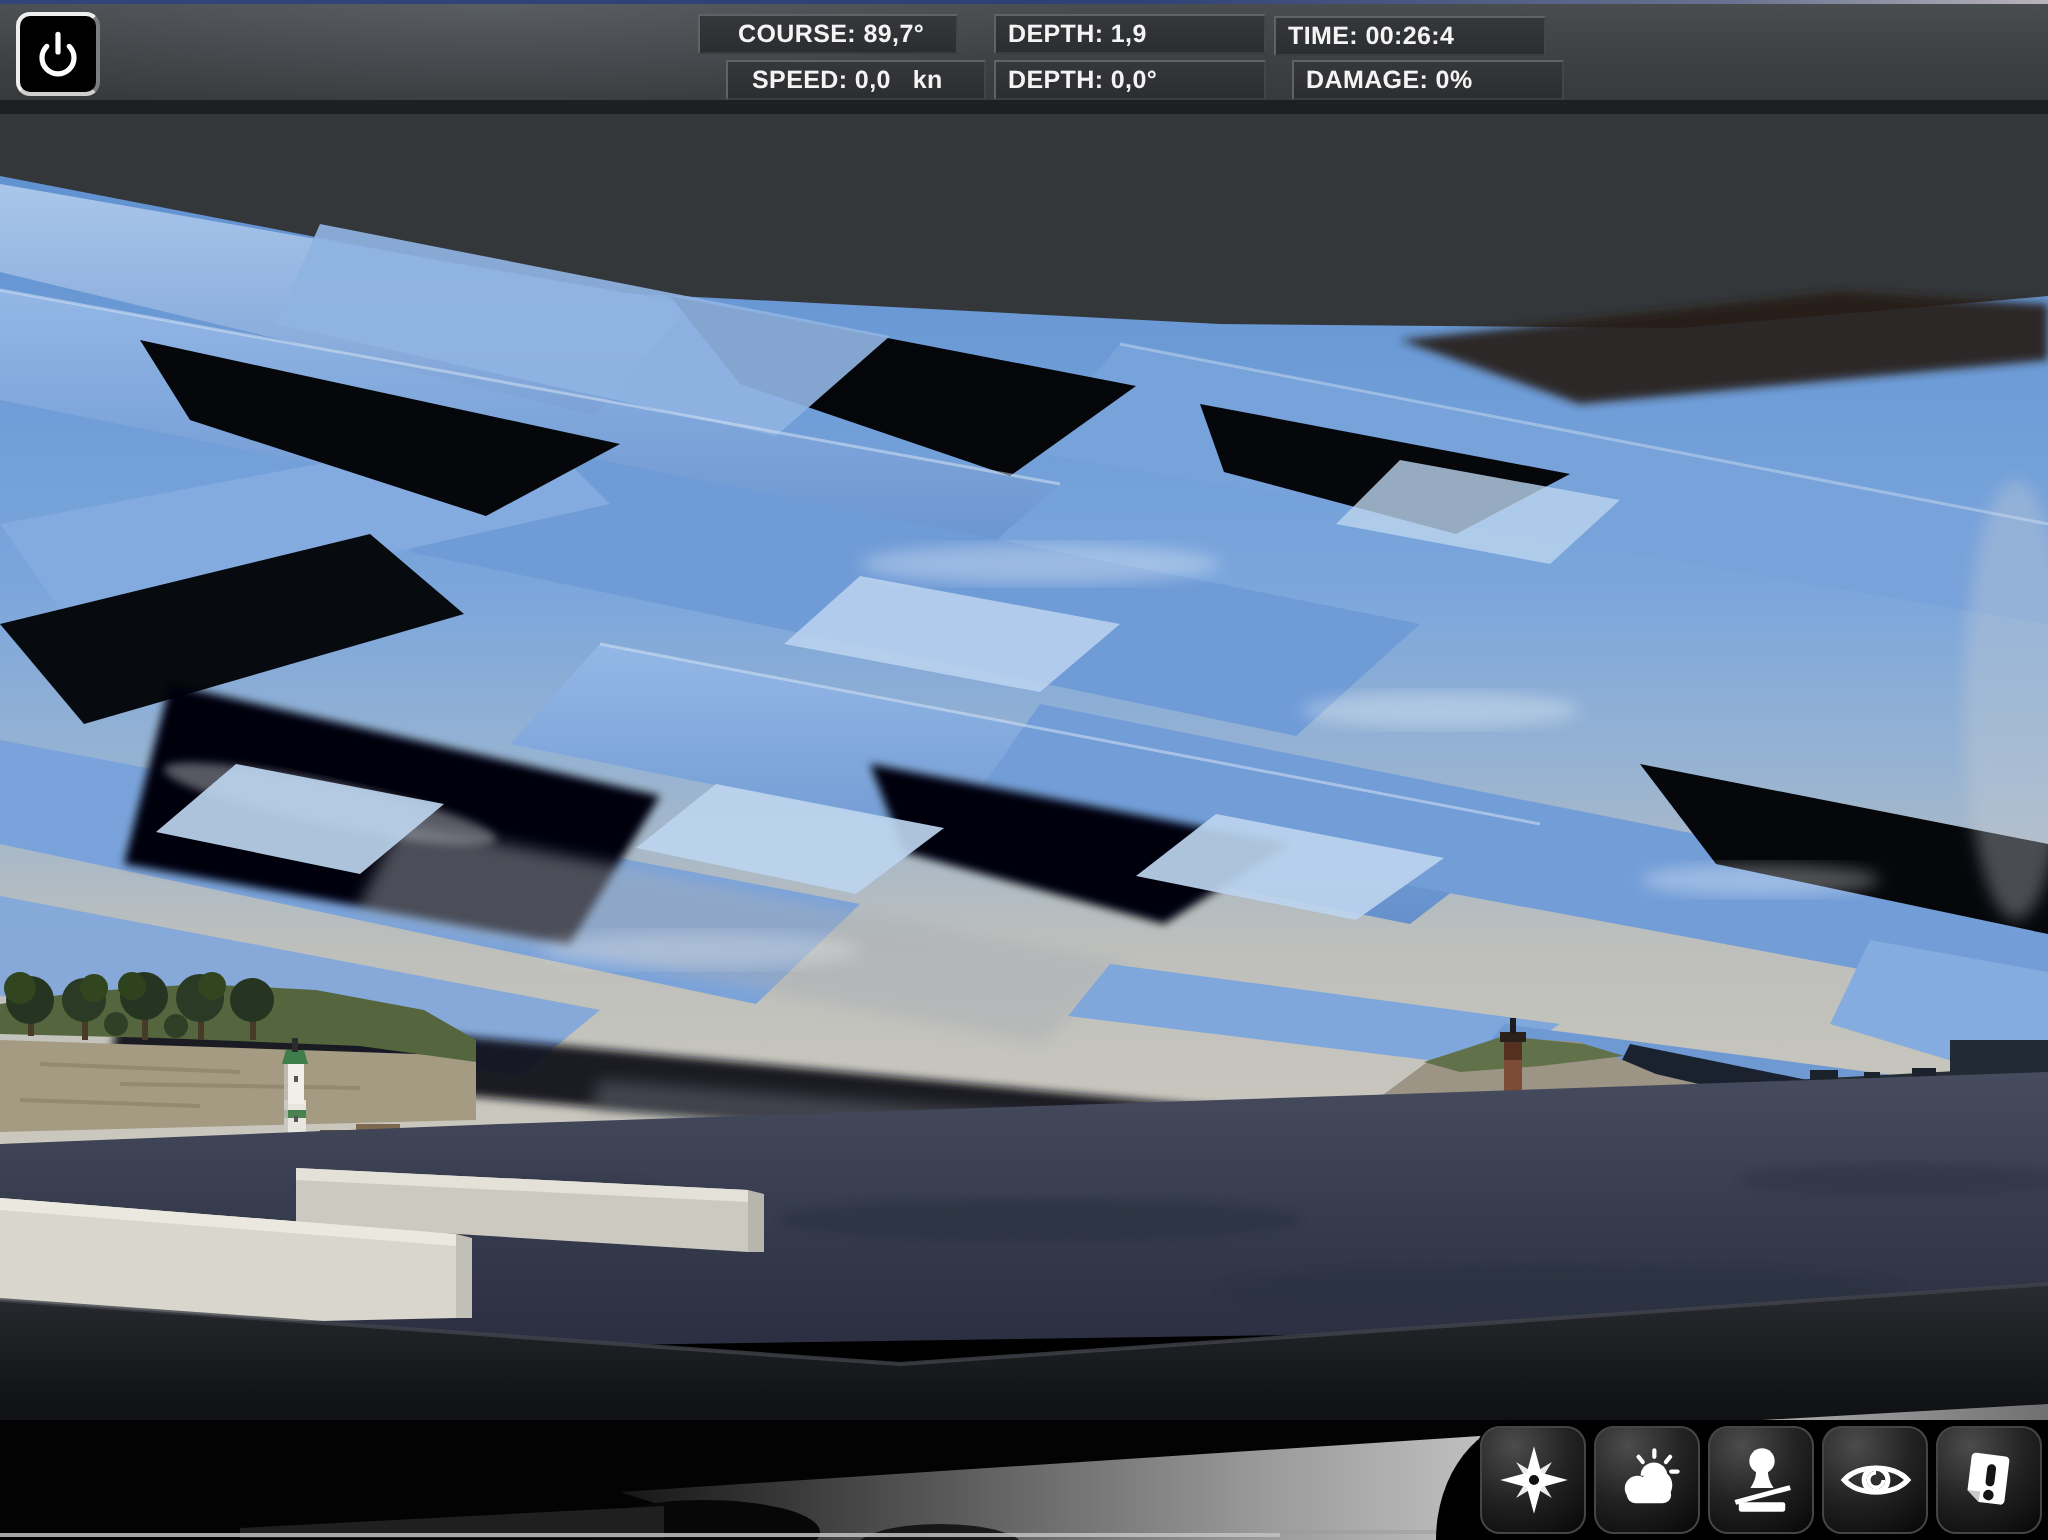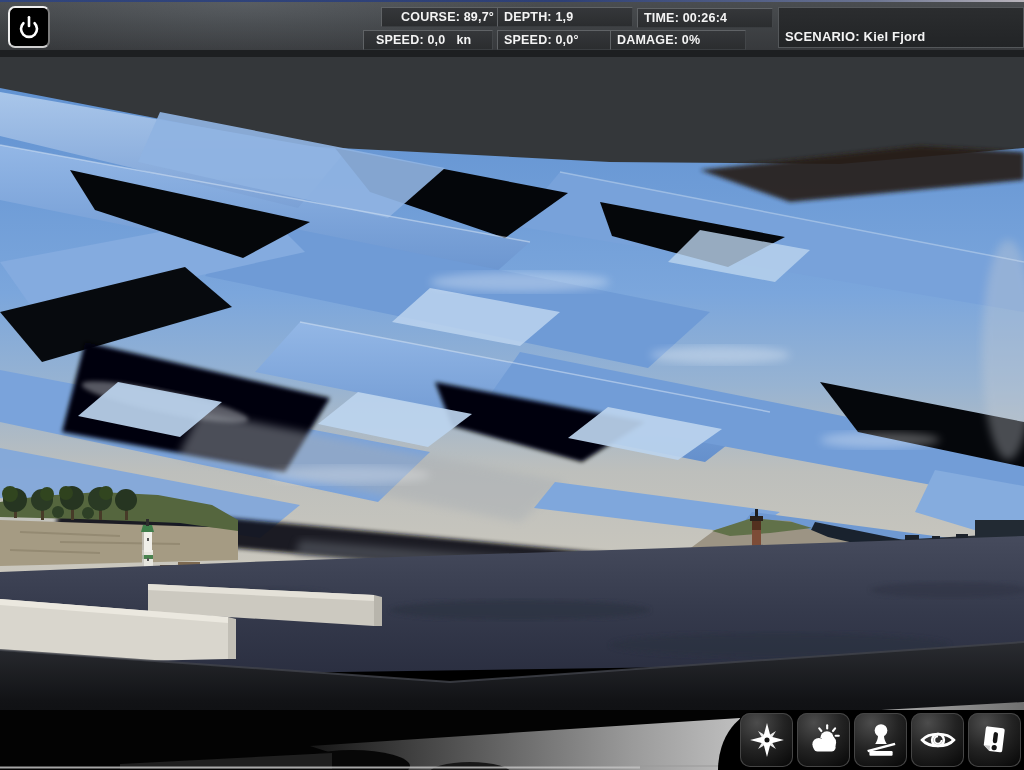--- a/index.html
+++ b/index.html
@@ -41,29 +41,26 @@
 
 <div class="top-line"></div>
 
 <div class="hud-bar">
   <div class="power-btn">
     <svg width="26" height="26" viewBox="0 0 26 26">
       <path d="M7.4 9.2 A8 8 0 1 0 18.6 9.2" fill="none" stroke="#fff" stroke-width="2.6" stroke-linecap="round"></path>
       <line x1="13" y1="3.2" x2="13" y2="12" stroke="#fff" stroke-width="2.6" stroke-linecap="round"></line>
     </svg>
   </div>
-  <div class="stat-box" style="left:381px;top:5px;width:130px;padding-left:19px;">COURSE: 89,7°</div>
+  <div class="stat-box" style="left:349px;top:5px;width:130px;padding-left:19px;">COURSE: 89,7°</div>
   <div class="stat-box" style="left:363px;top:28px;width:130px;padding-left:12px;">SPEED: 0,0   kn</div>
   <div class="stat-box" style="left:497px;top:5px;width:136px;">DEPTH: 1,9</div>
-  <div class="stat-box" style="left:497px;top:28px;width:136px;">SPEED: 0,0°</div>
+  <div class="stat-box" style="left:497px;top:28px;width:136px;">DEPTH: 0,0°</div>
   <div class="stat-box" style="left:637px;top:6px;width:136px;">TIME: 00:26:4</div>
-  <div class="stat-box" style="left:610px;top:28px;width:136px;">DAMAGE: 0%</div>
-  <div class="scenario-box">
-    <span>SCENARIO: Kiel Fjord</span>
-  </div>
+  <div class="stat-box" style="left:646px;top:28px;width:136px;">DAMAGE: 0%</div>
 </div>
 
 <div class="scene">
 <svg width="1024" height="720" viewBox="0 0 1024 720">
   <defs>
     <linearGradient id="skyG" x1="0" y1="0" x2="0" y2="1">
       <stop offset="0" stop-color="#5c8ecf"></stop>
           <stop offset="0.45" stop-color="#7ba6dc"></stop>
       <stop offset="0.62" stop-color="#97b3d2"></stop>
           <stop offset="0.78" stop-color="#bdbfbc"></stop>

